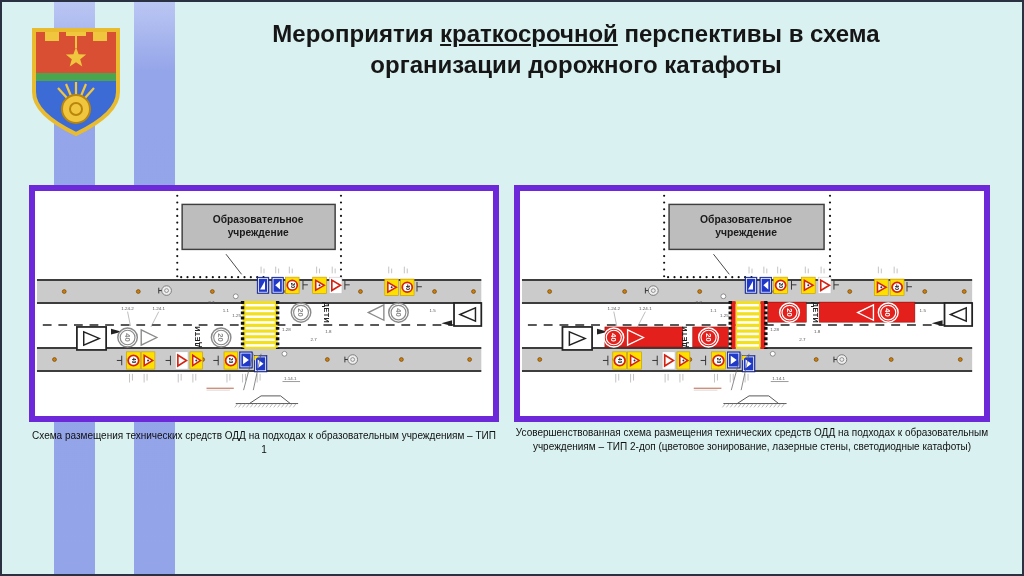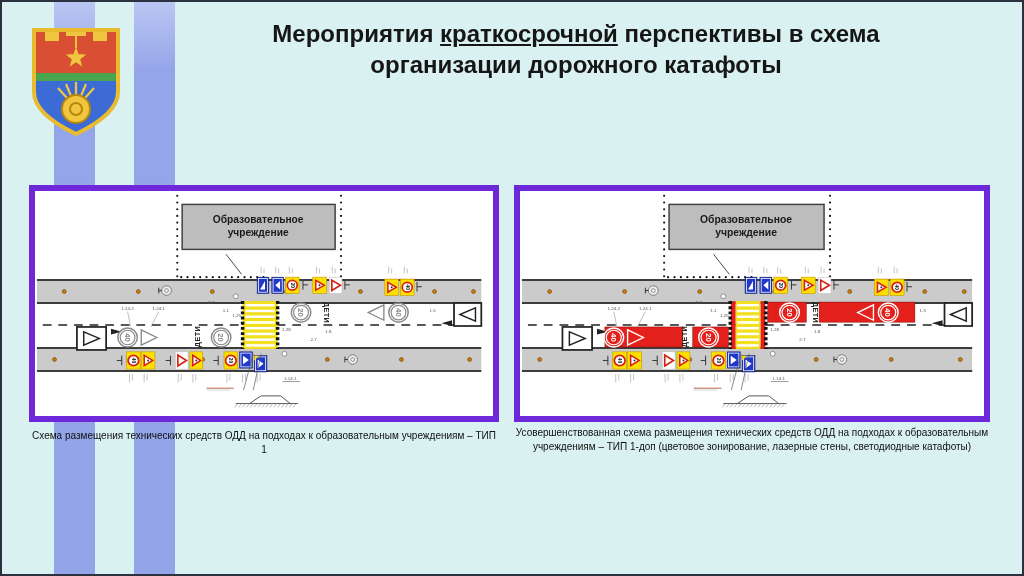--- a/index.html
+++ b/index.html
@@ -539,15 +539,15 @@
         <text x="286" y="157" font-size="4.6" fill="#555" text-anchor="middle" font-family="&quot;Liberation Sans&quot;,sans-serif">2.7</text>
         <text x="408" y="126" font-size="4.6" fill="#555" text-anchor="middle" font-family="&quot;Liberation Sans&quot;,sans-serif">1.5</text>
         <text x="262" y="197" font-size="4.6" fill="#555" text-anchor="middle" font-family="&quot;Liberation Sans&quot;,sans-serif">1.14.1</text>
         <line x1="95" y1="126" x2="98" y2="141" stroke="#777" stroke-width="0.5"></line>
         <line x1="127" y1="126" x2="119" y2="142" stroke="#777" stroke-width="0.5"></line>
         <line x1="254" y1="199" x2="272" y2="199" stroke="#555" stroke-width="0.6"></line>
       </svg>
   </div>
 
   <div class="caption left">Схема размещения технических средств ОДД на подходах к образовательным учреждениям – ТИП 1</div>
-  <div class="caption right">Усовершенствованная схема размещения технических средств ОДД на подходах к образовательным учреждениям – ТИП 1-доп (цветовое зонирование, лазерные стены, светодиодные катафоты)</div>
+  <div class="caption right">Усовершенствованная схема размещения технических средств ОДД на подходах к образовательным учреждениям – ТИП 2-доп (цветовое зонирование, лазерные стены, светодиодные катафоты)</div>
 
 </div>
 
 </body></html>

